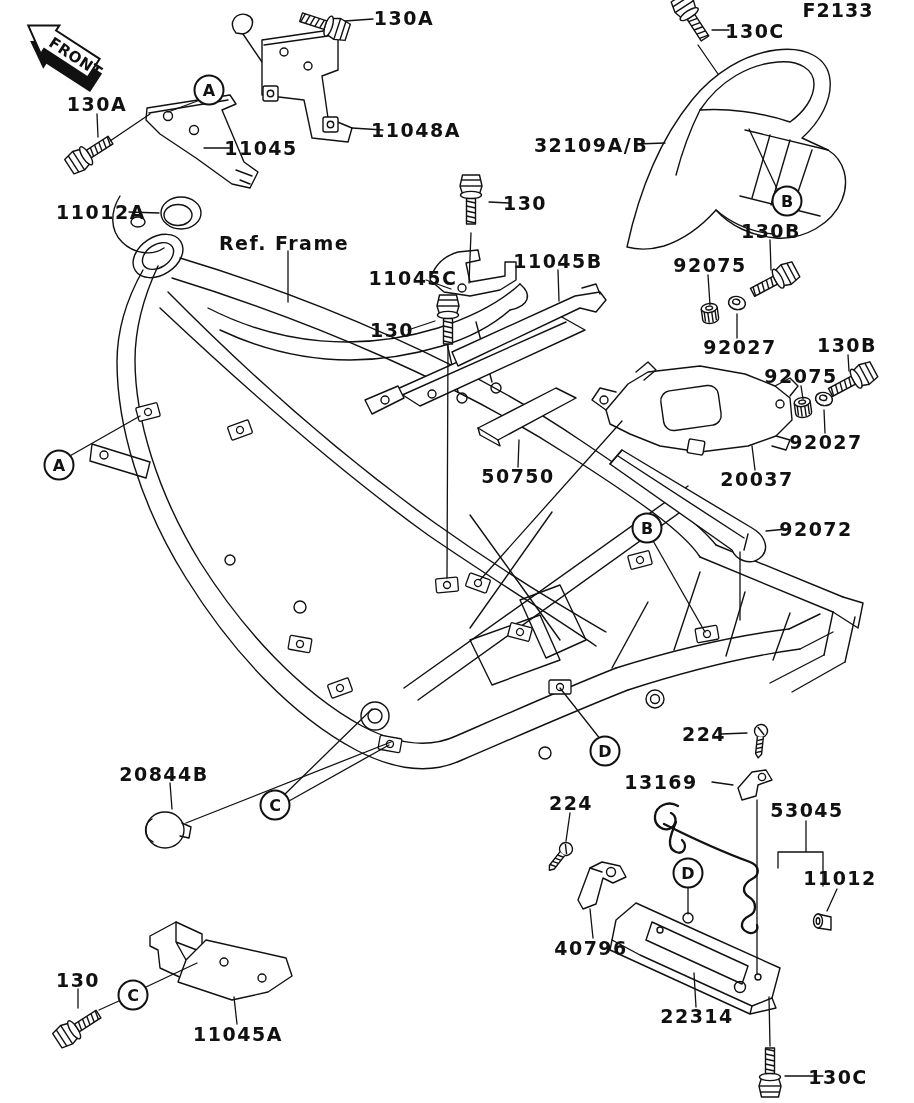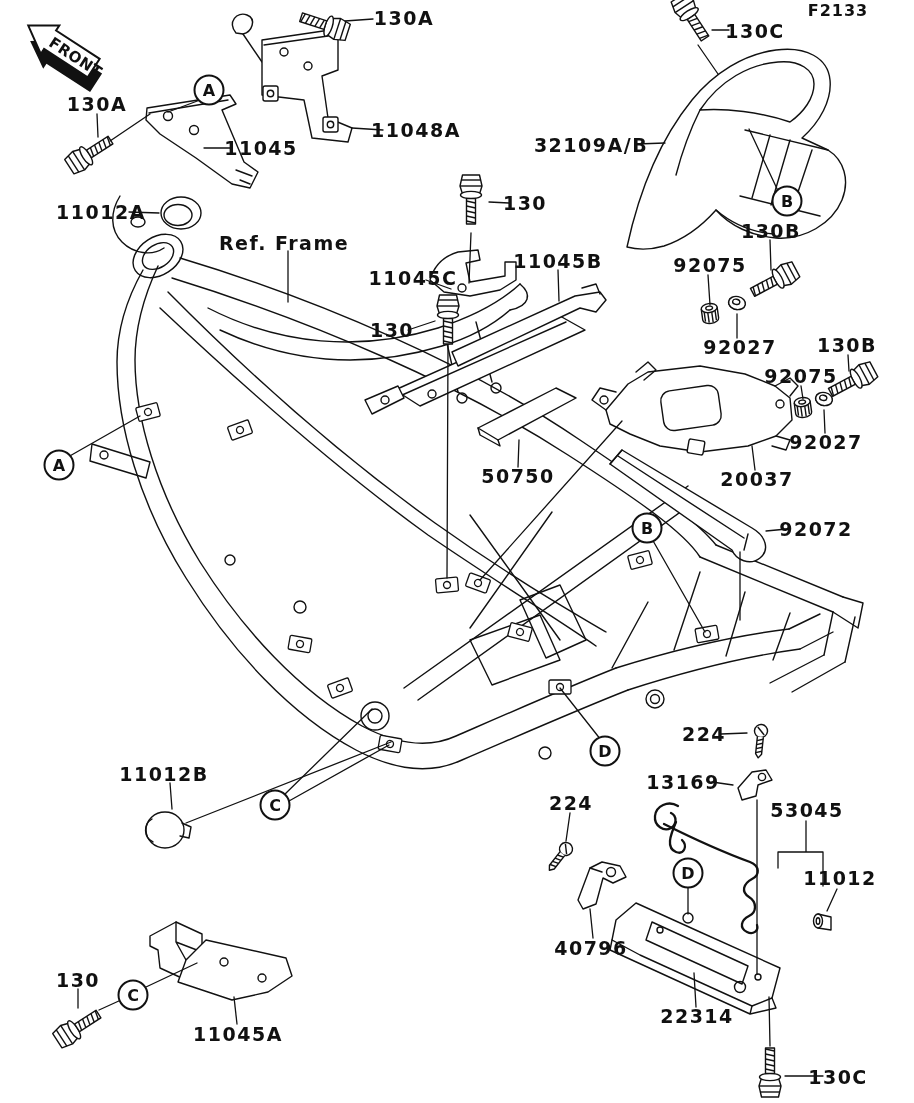--- a/index.html
+++ b/index.html
@@ -1,21 +1,21 @@
 <!DOCTYPE html>
 <html><head>
 <meta charset="utf-8">
 <style>
   html,body{margin:0;padding:0;background:#e8e8e8;}
   #stage{position:relative;width:914px;height:1103px;background:#ffffff;overflow:hidden;
          font-family:"DejaVu Sans","Liberation Sans",sans-serif;color:#111;}
   #art{position:absolute;left:0;top:0;}
   .lbl{position:absolute;transform:translate(-50%,-50%);font-weight:bold;font-size:19px;
        letter-spacing:1.5px;white-space:nowrap;color:#111;}
-  .lbl-sm{font-size:16px;letter-spacing:1px;}
+  .lbl-sm{font-size:19px;letter-spacing:1px;}
   .marker{position:absolute;transform:translate(-50%,-50%);width:27px;height:27px;
           border:2.4px solid #111;border-radius:50%;background:#fff;display:flex;
           align-items:center;justify-content:center;font-weight:bold;font-size:16px;}
 </style>
 </head>
 <body>
 
 <div id="stage">
 
 <svg id="art" width="914" height="1103" viewBox="0 0 914 1103">
@@ -318,23 +318,23 @@
   <div class="lbl" style="left:558px;top:261px">11045B</div>
   <div class="lbl" style="left:740px;top:347px">92027</div>
   <div class="lbl" style="left:392px;top:330px">130</div>
   <div class="lbl" style="left:847px;top:345px">130B</div>
   <div class="lbl" style="left:801px;top:376px">92075</div>
   <div class="lbl" style="left:826px;top:442px">92027</div>
   <div class="lbl" style="left:757px;top:479px">20037</div>
   <div class="lbl" style="left:518px;top:476px">50750</div>
   <div class="lbl" style="left:816px;top:529px">92072</div>
   <div class="lbl" style="left:704px;top:734px">224</div>
-  <div class="lbl" style="left:683px;top:782px">13169</div>
+  <div class="lbl" style="left:661px;top:782px">13169</div>
   <div class="lbl" style="left:807px;top:810px">53045</div>
-  <div class="lbl" style="left:164px;top:774px">11012B</div>
+  <div class="lbl" style="left:164px;top:774px">20844B</div>
   <div class="lbl" style="left:571px;top:803px">224</div>
   <div class="lbl" style="left:840px;top:878px">11012</div>
   <div class="lbl" style="left:591px;top:948px">40796</div>
   <div class="lbl" style="left:78px;top:980px">130</div>
   <div class="lbl" style="left:238px;top:1034px">11045A</div>
   <div class="lbl" style="left:697px;top:1016px">22314</div>
   <div class="lbl" style="left:838px;top:1077px">130C</div>
 
   <div class="marker" style="left:209px;top:90px">A</div>
   <div class="marker" style="left:59px;top:465px">A</div>

